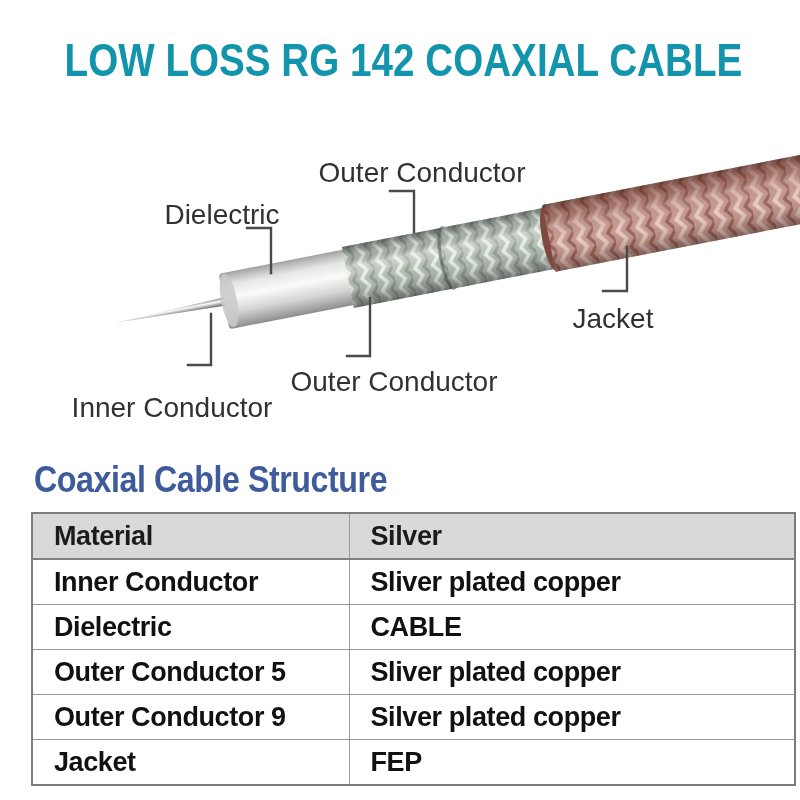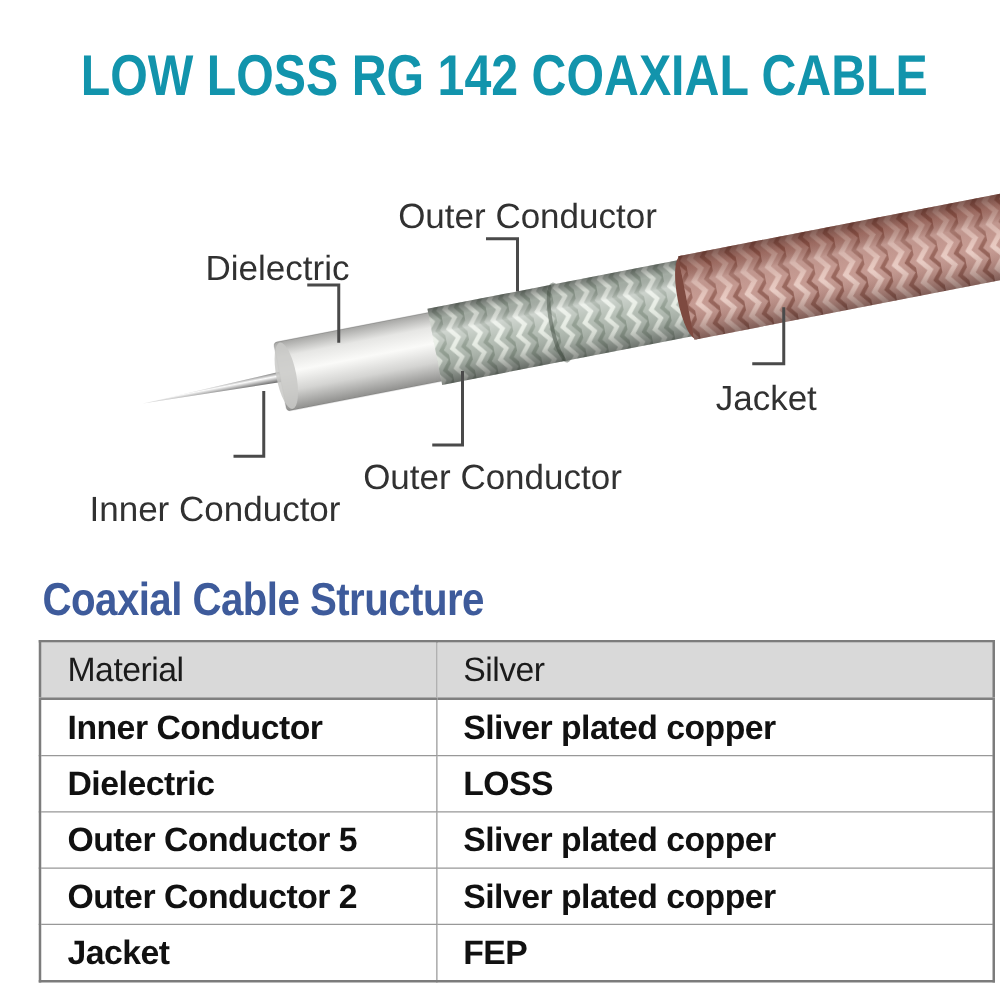--- a/index.html
+++ b/index.html
@@ -36,21 +36,21 @@
     border:2px solid #7c7c7c;background:#ffffff;
   }
   .structure-table col.c1{width:317px;}
   .structure-table col.c2{width:446px;}
   .structure-table th,.structure-table td{
     height:44px;padding:0 8px 0 21px;text-align:left;vertical-align:middle;
     font-size:27px;letter-spacing:-0.4px;color:#111111;
     border:1px solid #989898;white-space:nowrap;overflow:hidden;
   }
   .structure-table th{
-    background:#d9d9d9;font-weight:400;color:#1b1b1b;
+    background:#d9d9d9;font-weight:700;color:#1b1b1b;
     border-bottom:2px solid #808080;
   }
   .structure-table td{font-weight:700;}
 </style>
 </head>
 <body>
 
 <div class="main-title">
   <span>LOW LOSS RG 142 COAXIAL CABLE</span>
 </div>
@@ -145,28 +145,28 @@
       <th>Silver</th>
     </tr>
   </thead>
   <tbody>
     <tr>
       <td>Inner Conductor</td>
       <td>Sliver plated copper</td>
     </tr>
     <tr>
       <td>Dielectric</td>
-      <td>LOSS</td>
+      <td>CABLE</td>
     </tr>
     <tr>
       <td>Outer Conductor 5</td>
       <td>Sliver plated copper</td>
     </tr>
     <tr>
-      <td>Outer Conductor 2</td>
+      <td>Outer Conductor 9</td>
       <td>Silver plated copper</td>
     </tr>
     <tr>
       <td>Jacket</td>
       <td>FEP</td>
     </tr>
   </tbody>
 </table>
 
 </body></html>

